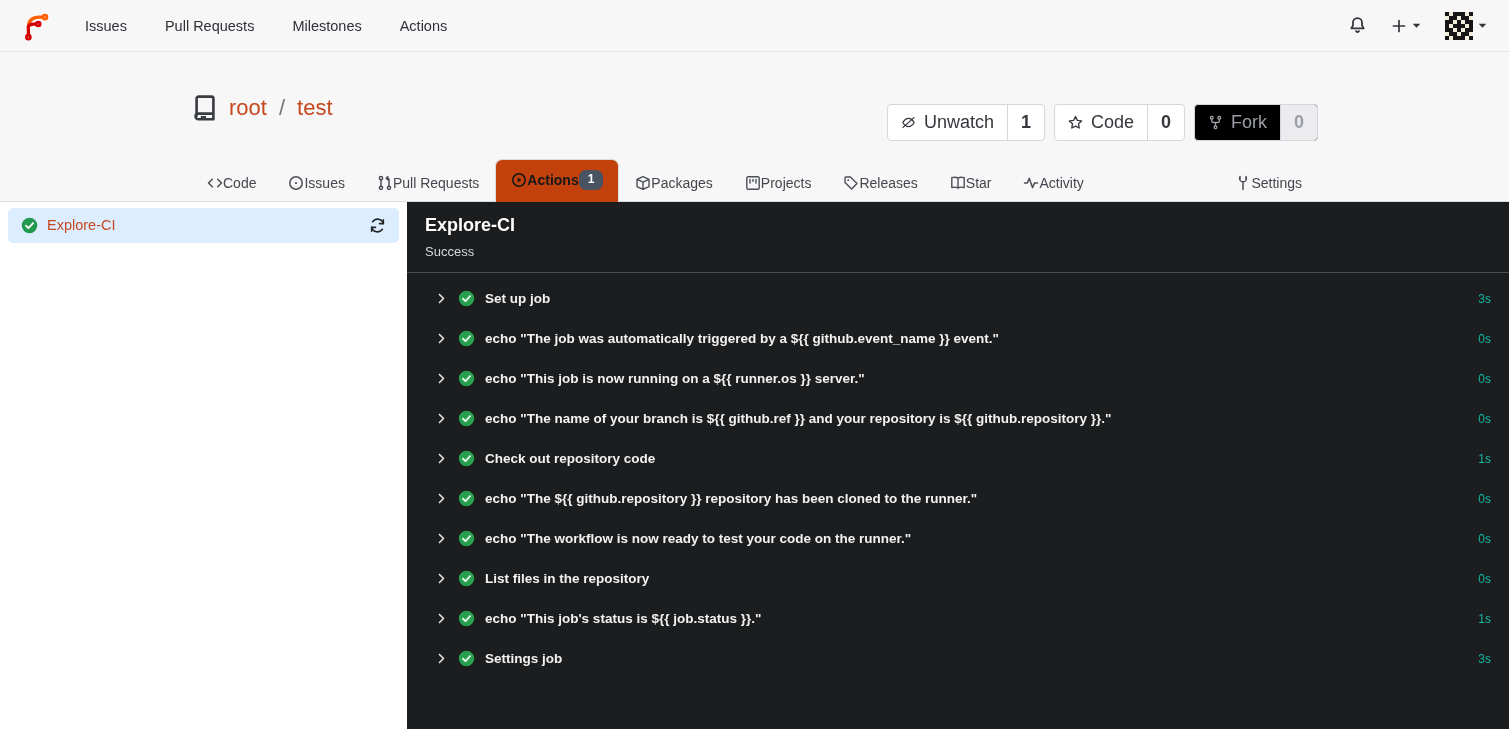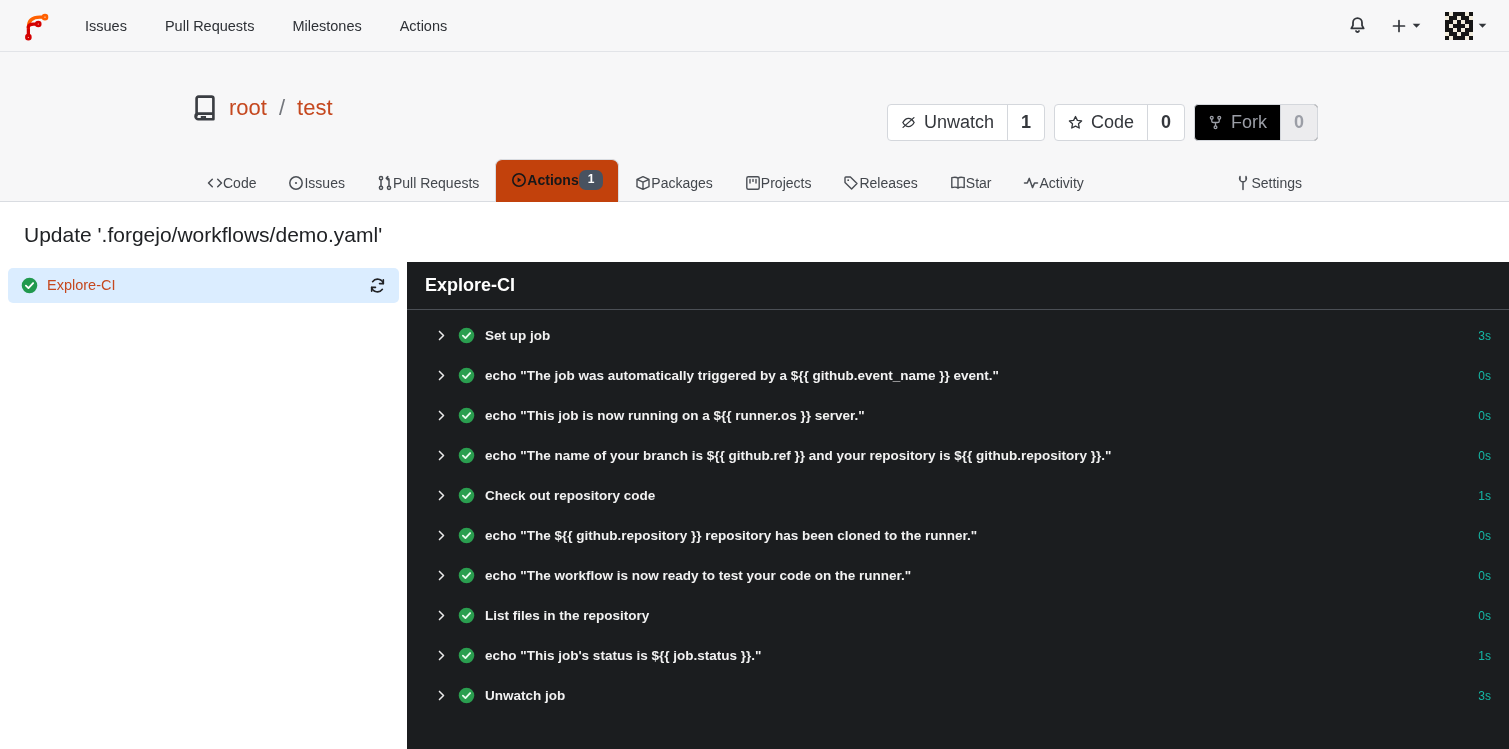--- a/index.html
+++ b/index.html
@@ -246,21 +246,20 @@
         <svg width="16" height="16" viewBox="0 0 16 16" fill="none" stroke="#4b4f55" stroke-width="1.5" stroke-linecap="round" stroke-linejoin="round">
           <path d="M5 1.5 V4.6 M11 1.5 V4.6 M5 1.8 a3.2 3.2 0 0 0 -0.4 1.6 a3.4 3.4 0 0 0 6.8 0 a3.2 3.2 0 0 0 -0.4 -1.6 M8 6.8 V14.5"></path>
         </svg>
         <span>Settings</span>
       </a>
     </div>
   </div>
 </header>
 
 <main>
-  <h1 class="page-title">Update '.forgejo/workflows/demo.yaml'</h1>
 
   <div class="run-layout">
     <aside class="run-sidebar">
       <div class="job-item">
         <svg width="17" height="17" viewBox="0 0 16 16">
           <circle cx="8" cy="8" r="7.3" fill="#21994e"></circle>
           <path d="M4.6 8.2 L7 10.5 L11.4 5.7" fill="none" stroke="#ffffff" stroke-width="1.7" stroke-linecap="round" stroke-linejoin="round"></path>
         </svg>
         <span class="job-item-label">Explore-CI</span>
         <span class="job-refresh">
@@ -268,20 +267,21 @@
             <path d="M13.5 6.2 A5.7 5.7 0 0 0 3.4 4.4 M2.5 9.8 A5.7 5.7 0 0 0 12.6 11.6"></path>
             <path d="M13.5 2.6 V6.2 H9.9 M2.5 13.4 V9.8 H6.1"></path>
           </svg>
         </span>
       </div>
     </aside>
 
     <section class="run-panel">
       <div class="panel-header">
         <div class="panel-title">Explore-CI</div>
+        <div class="panel-status">Success</div>
       </div>
       <div class="steps">
 
           <div class="step-row">
             <svg width="13" height="13" viewBox="0 0 16 16" fill="none" stroke="#e9e9e9" stroke-width="1.9" stroke-linecap="round" stroke-linejoin="round">
               <path d="M5.5 3 L10.5 8 L5.5 13"></path>
             </svg>
             <svg width="17" height="17" viewBox="0 0 16 16">
               <circle cx="8" cy="8" r="7.3" fill="#2a9e4f"></circle>
               <path d="M4.6 8.2 L7 10.5 L11.4 5.7" fill="none" stroke="#eafbee" stroke-width="1.7" stroke-linecap="round" stroke-linejoin="round"></path>
@@ -387,19 +387,19 @@
           </div>
 
           <div class="step-row">
             <svg width="13" height="13" viewBox="0 0 16 16" fill="none" stroke="#e9e9e9" stroke-width="1.9" stroke-linecap="round" stroke-linejoin="round">
               <path d="M5.5 3 L10.5 8 L5.5 13"></path>
             </svg>
             <svg width="17" height="17" viewBox="0 0 16 16">
               <circle cx="8" cy="8" r="7.3" fill="#2a9e4f"></circle>
               <path d="M4.6 8.2 L7 10.5 L11.4 5.7" fill="none" stroke="#eafbee" stroke-width="1.7" stroke-linecap="round" stroke-linejoin="round"></path>
             </svg>
-            <span class="step-name">Unwatch job</span>
+            <span class="step-name">Settings job</span>
             <span class="step-duration">3s</span>
           </div>
         </div>
     </section>
   </div>
 </main>
 
 </body></html>

